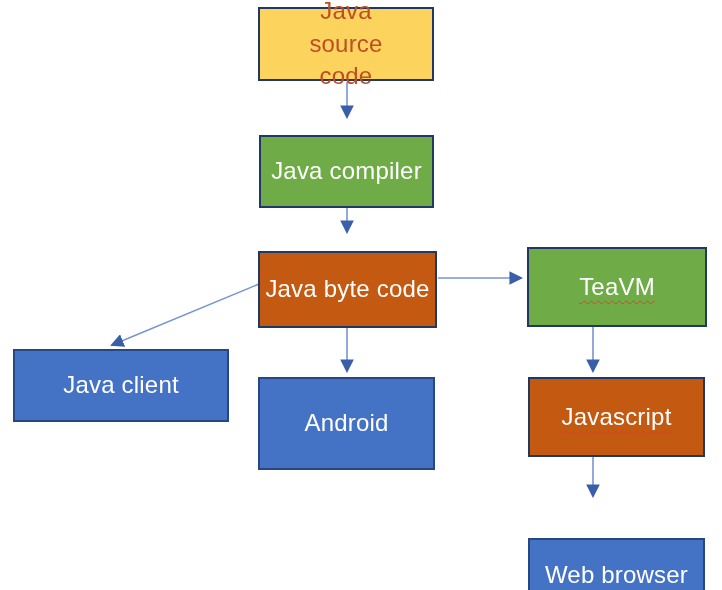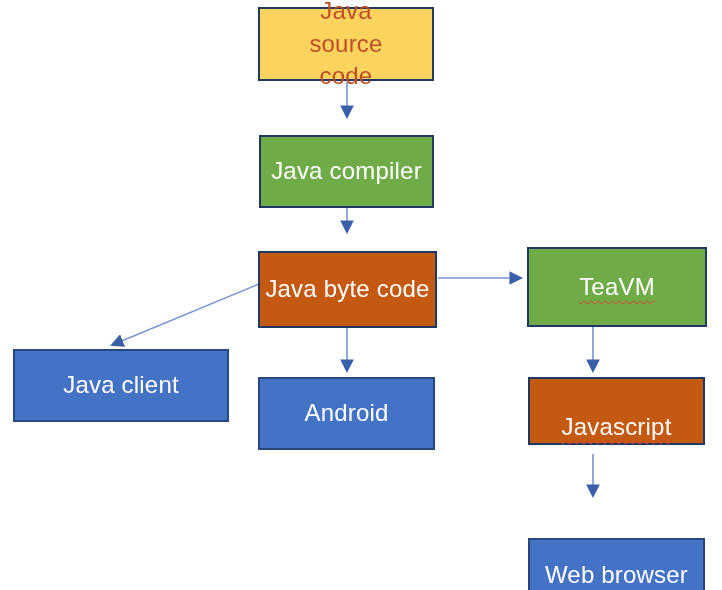--- a/index.html
+++ b/index.html
@@ -47,22 +47,22 @@
   .fill-yellow { background: var(--c-yellow-fill, #FCD35C); color: var(--c-yellow-text, #BF4D26); }
   .fill-green  { background: var(--c-green-fill, #6FAC47); margin-top: 12px; }
   .fill-orange { background: var(--c-orange-fill, #C45911); }
   .fill-blue   { background: var(--c-blue-fill, #4472C4); border-color: var(--c-blue-border, #27477F); }
 
   .node-java-source   { left: 258px; top: 7px;   width: 176px; height: 74px; }
   .node-java-compiler { left: 259px; top: 123px; width: 175px; height: 73px; }
   .node-java-byte     { left: 258px; top: 251px; width: 179px; height: 77px; }
   .node-teavm         { left: 527px; top: 235px; width: 180px; height: 80px; }
   .node-java-client   { left: 13px;  top: 349px; width: 216px; height: 73px; }
-  .node-android       { left: 258px; top: 377px; width: 177px; height: 73px; justify-content: center; }
-  .node-javascript    { left: 528px; top: 377px; width: 177px; height: 68px; align-items: flex-end; }
+  .node-android       { left: 258px; top: 377px; width: 177px; height: 93px; justify-content: center; }
+  .node-javascript    { left: 528px; top: 377px; width: 177px; height: 80px; }
   .node-web-browser   { left: 528px; top: 502px; width: 177px; height: 75px; margin-top: 36px; }
 
   .node-java-source .node-label { max-width: 120px; }
 
   .misspelled {
     text-decoration-line: underline;
     text-decoration-style: wavy;
     text-decoration-color: var(--c-squiggle, #E03C31);
     text-decoration-thickness: 1px;
     text-underline-offset: 5px;

